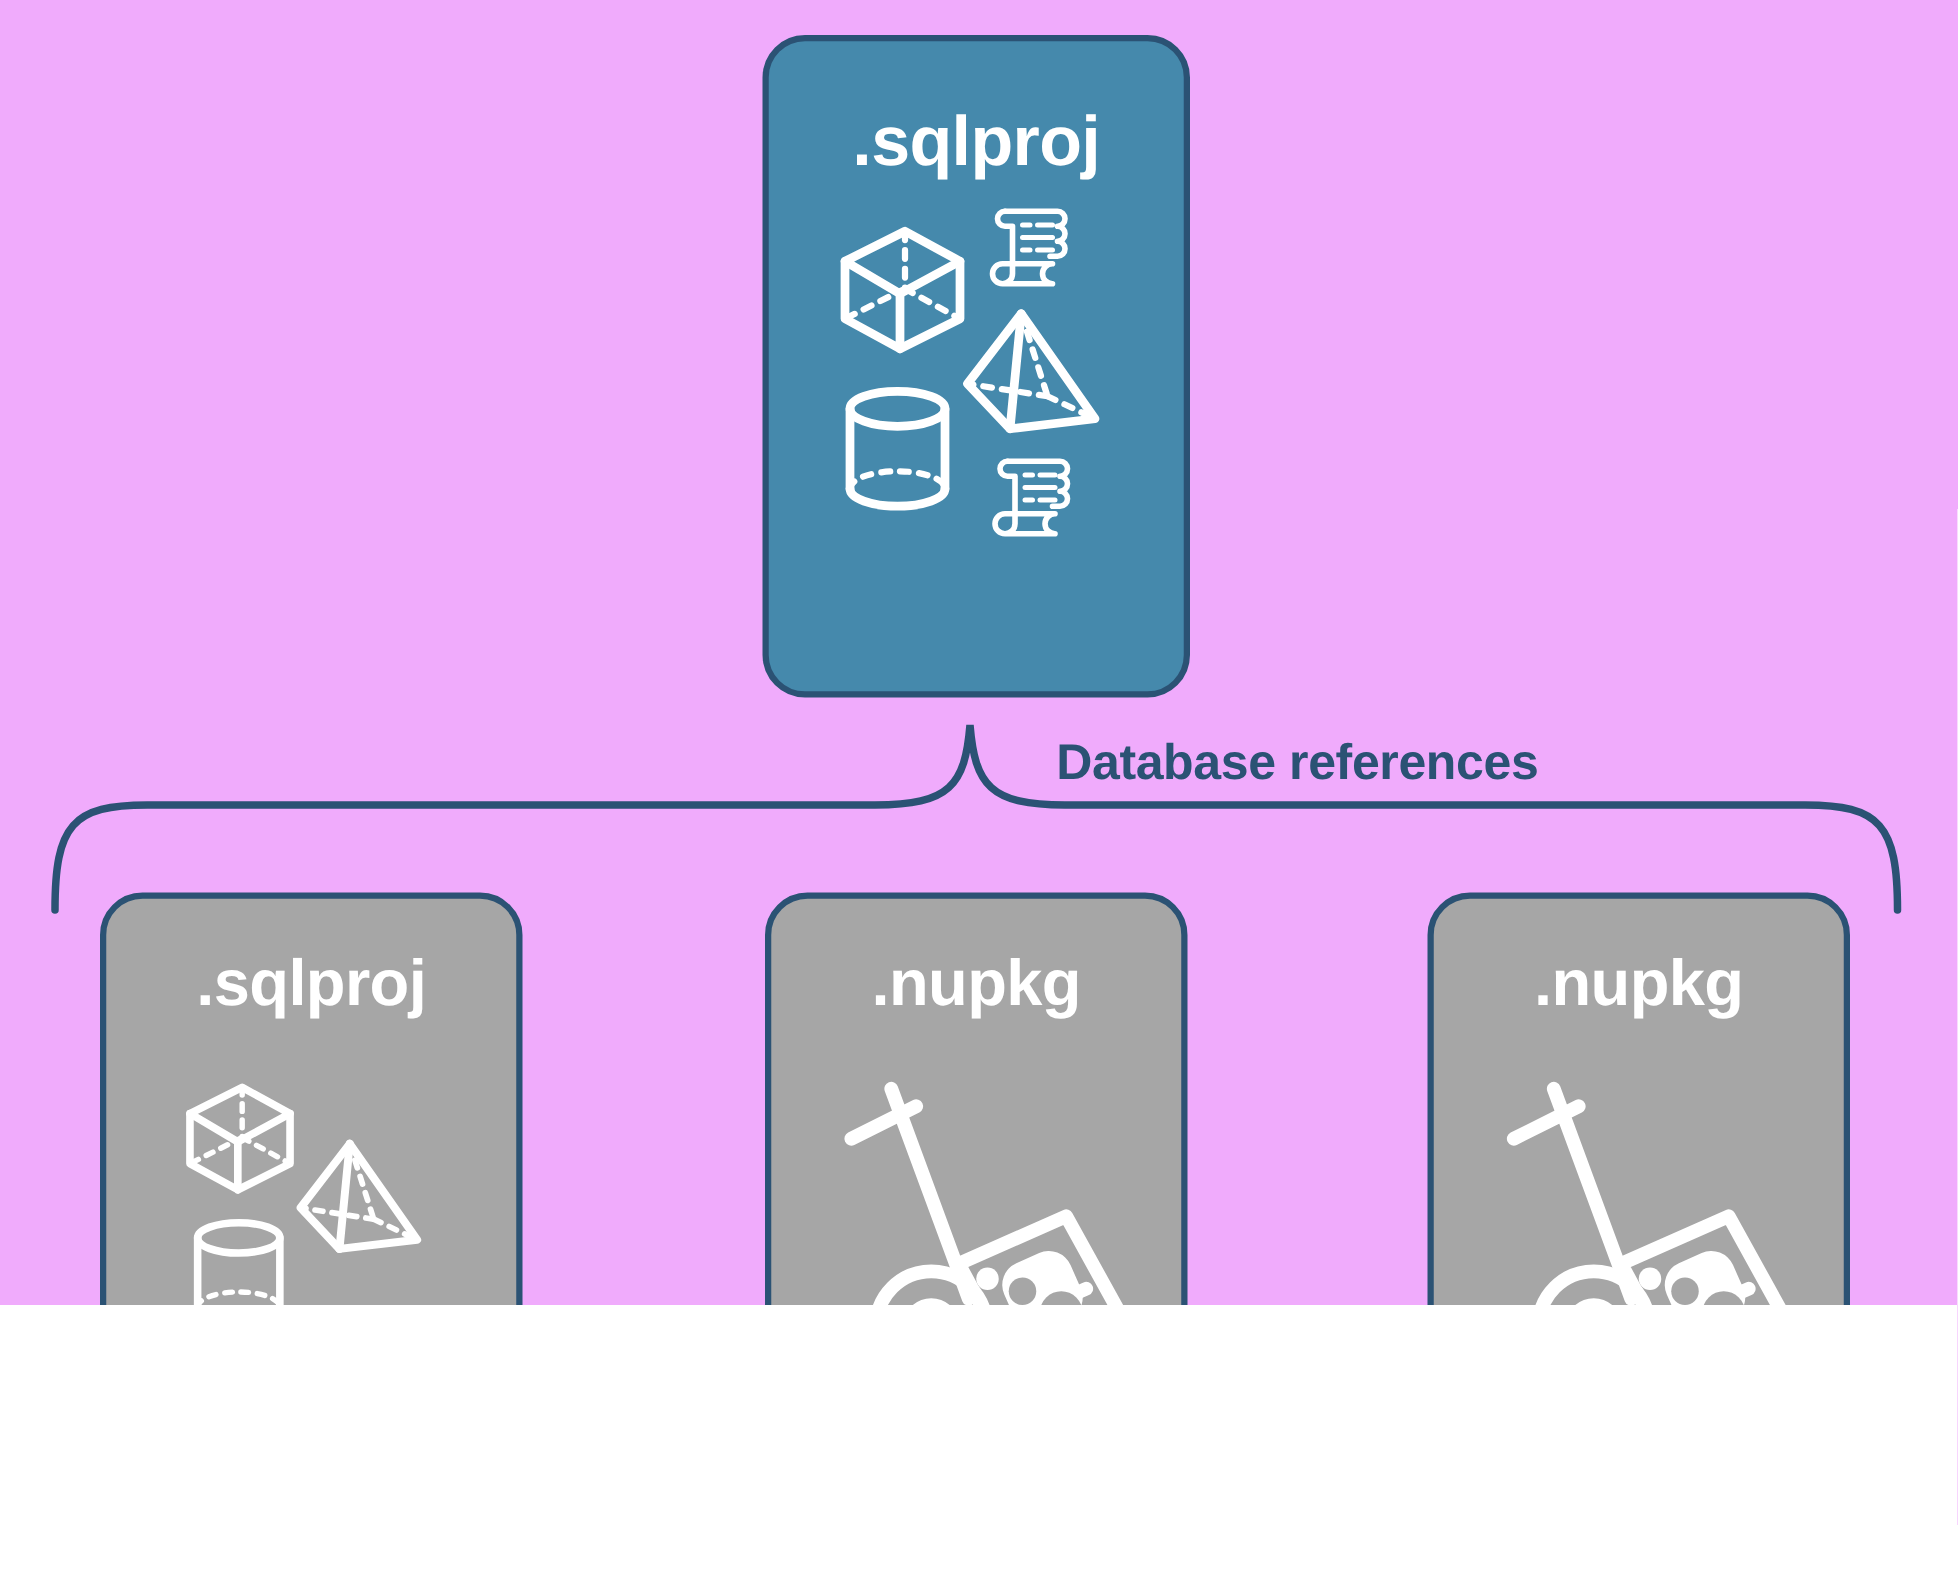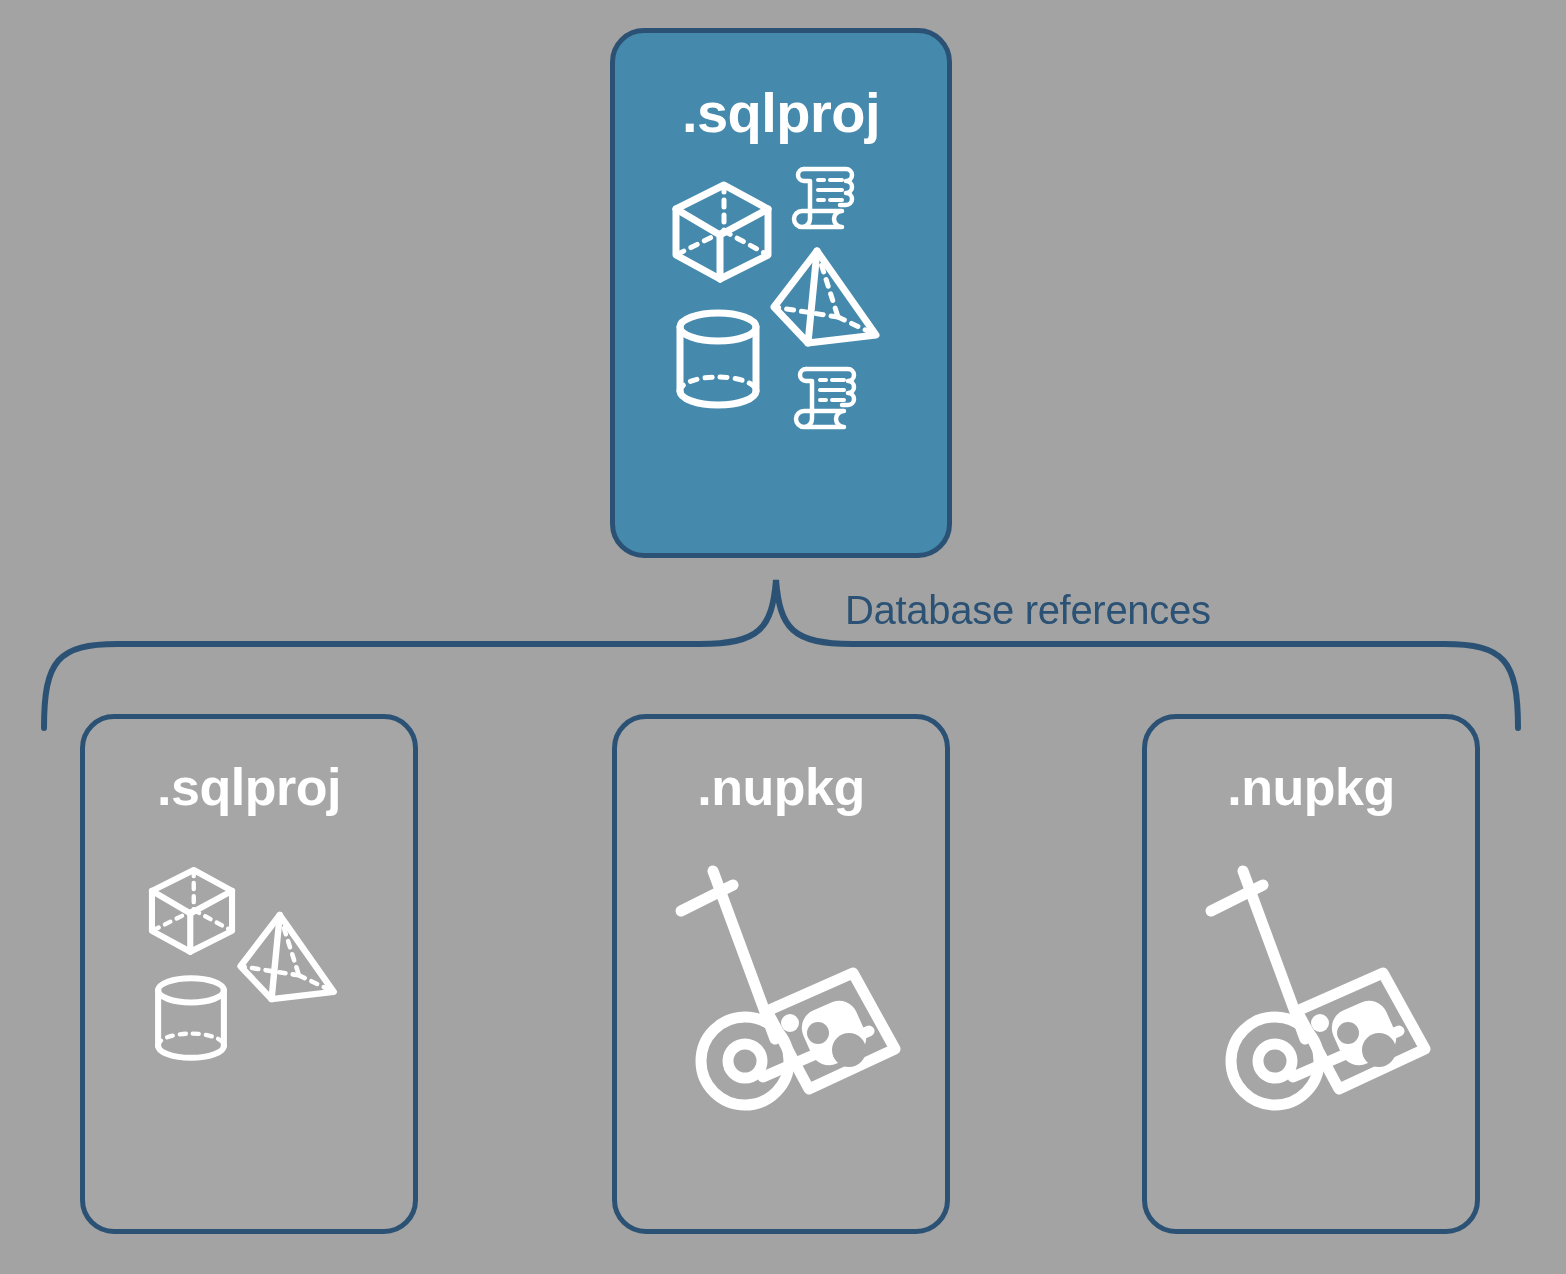--- a/index.html
+++ b/index.html
@@ -6,22 +6,22 @@
     margin: 0;
     padding: 0;
     background: #ffffff;
   }
   body {
     font-family: "Liberation Sans", sans-serif;
   }
   #canvas {
     position: relative;
     width: 1566px;
-    height: 1274px;
-    background: #a3a3a3;
+    height: 1044px;
+    background: #f0abfc;
     overflow: hidden;
   }
 
   .card {
     position: absolute;
     box-sizing: border-box;
     border: 5px solid #2b5274;
     border-radius: 34px;
     display: flex;
     flex-direction: column;
@@ -96,21 +96,21 @@
     height: 200px;
     pointer-events: none;
   }
 
   
   #bracket-label {
     position: absolute;
     left: 845px;
     top: 588px;
     font-size: 40px;
-    font-weight: normal;
+    font-weight: bold;
     color: #2b5274;
     white-space: nowrap;
     letter-spacing: -0.3px;
     user-select: none;
   }
 
   .svg-icon { display: block; }
 </style>
 </head>
 <body>

